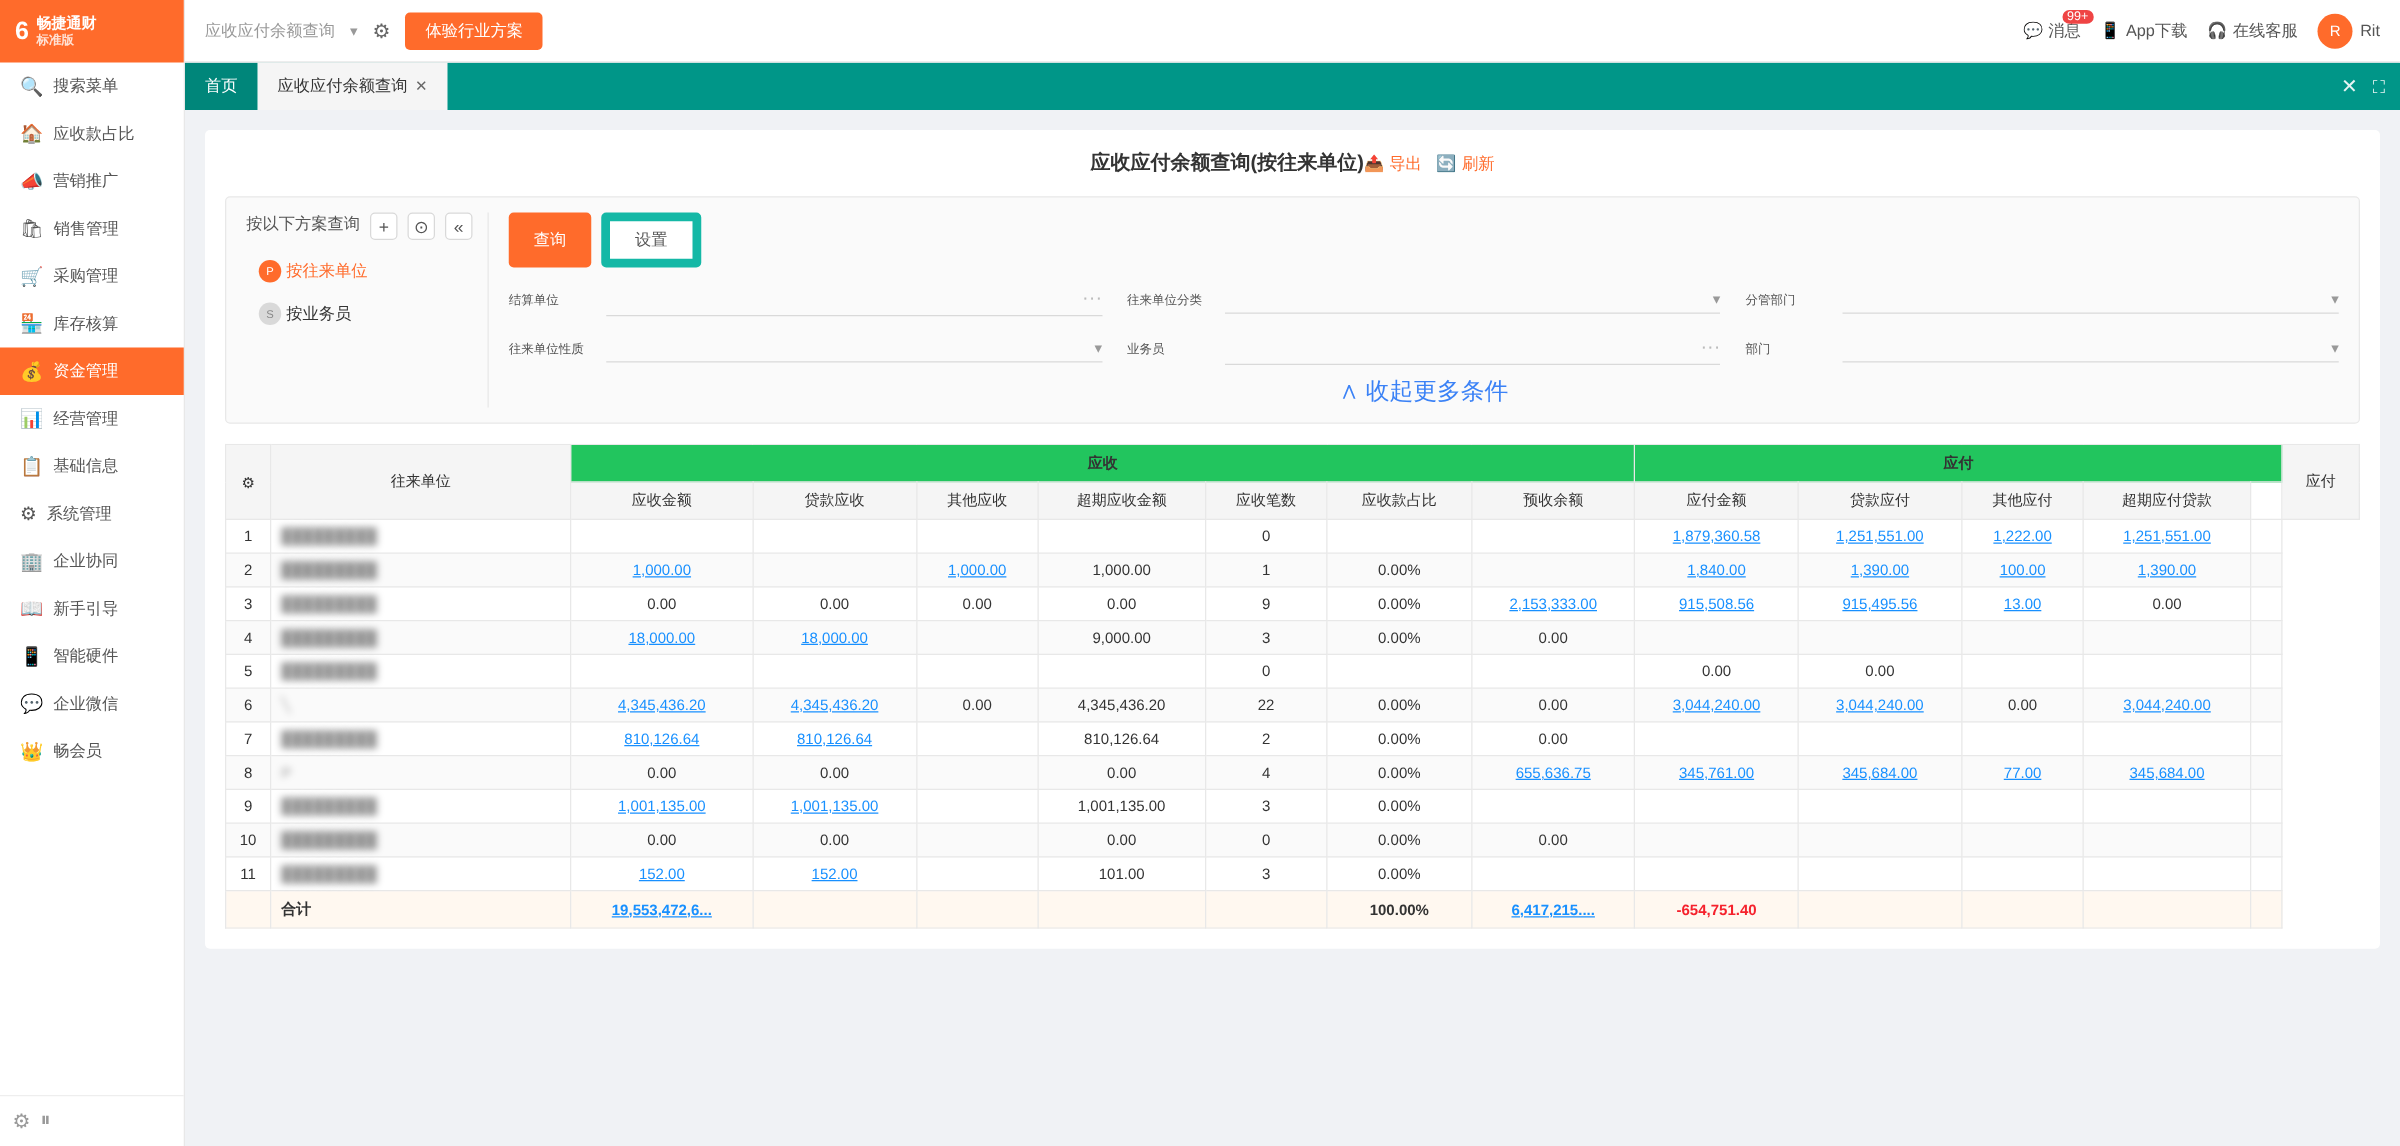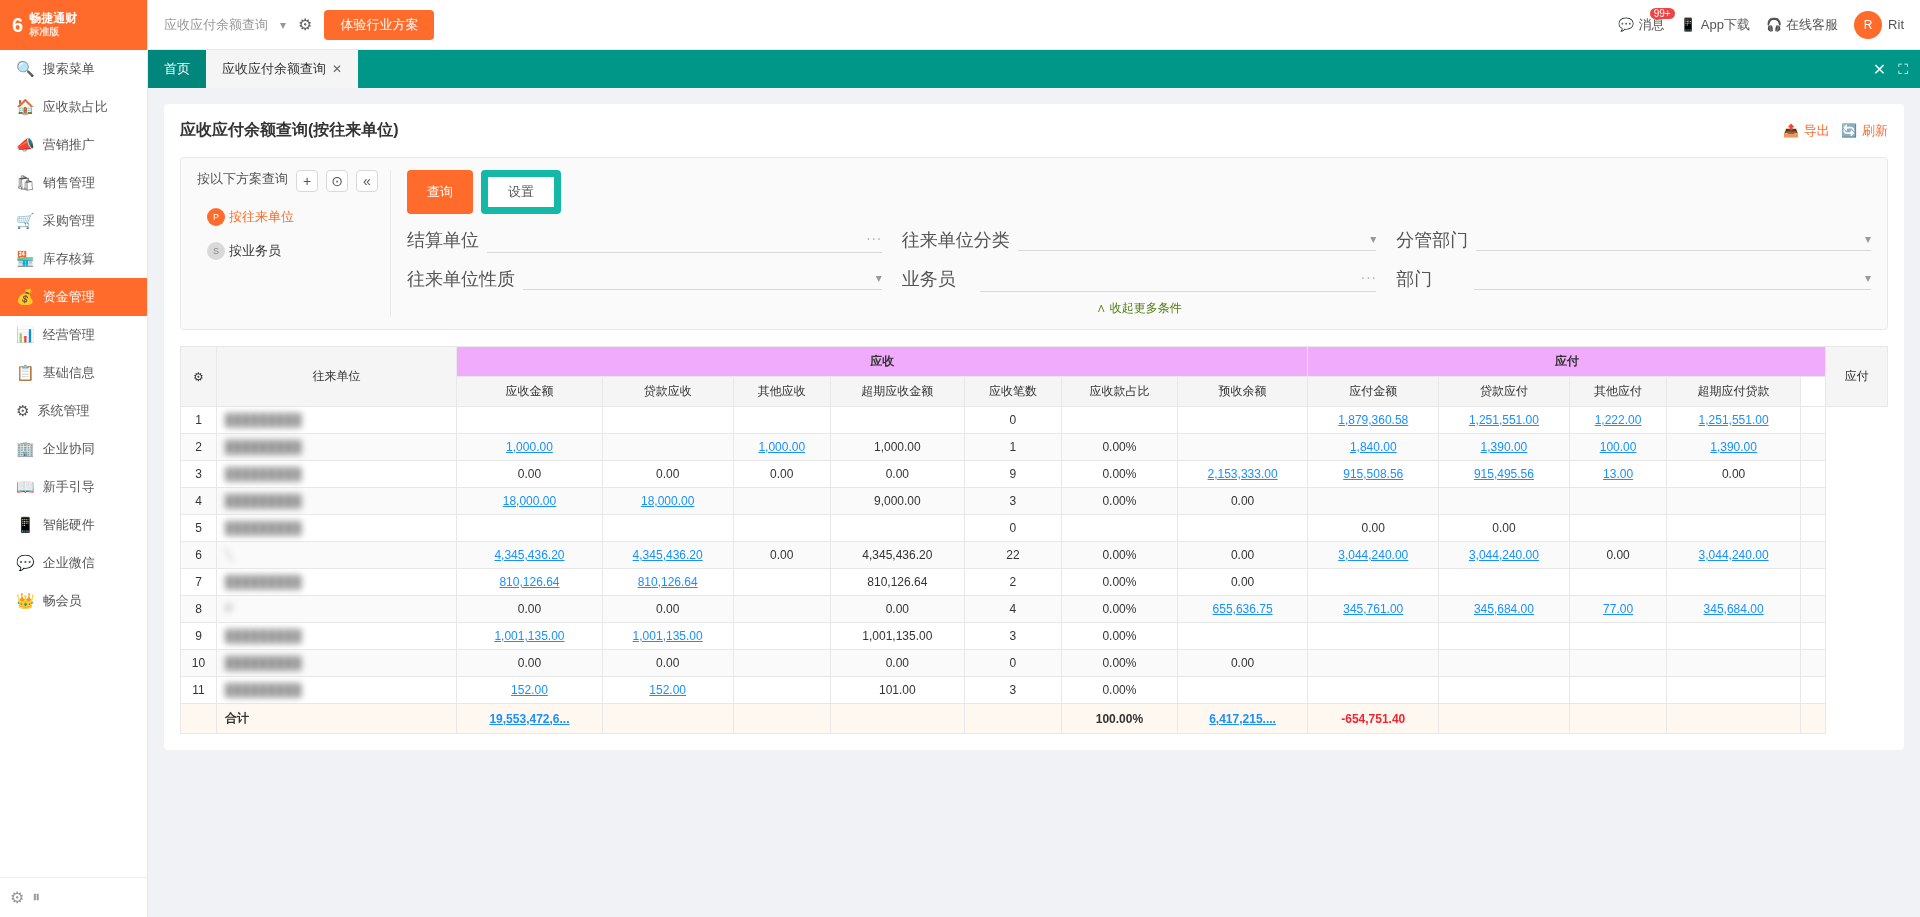--- a/index.html
+++ b/index.html
@@ -61,21 +61,21 @@
       background: #f0f2f5;
     }
 
     
     .page-container {
       background: #fff; border-radius: 4px; padding: 16px;
     }
 
     
     .page-title-bar {
-      display: flex; align-items: center; justify-content: space-between; margin-bottom: 16px;
+      display: flex; align-items: center; justify-content: center; margin-bottom: 16px;
     }
     .page-title { font-size: 16px; font-weight: bold; color: #333; }
     .title-actions { display: flex; gap: 12px; }
     .title-action-btn {
       display: flex; align-items: center; gap: 4px; color: #ff6b2b; cursor: pointer; font-size: 13px; border: none; background: none;
     }
 
     
     .search-area {
       border: 1px solid #e8e8e8; border-radius: 4px; padding: 12px 16px; margin-bottom: 16px;
@@ -96,56 +96,56 @@
     .search-option-item.active { color: #ff6b2b; }
     .search-option-icon { width: 18px; height: 18px; border-radius: 50%; background: #ff6b2b; color: #fff; display: flex; align-items: center; justify-content: center; font-size: 10px; }
     .search-option-icon.gray { background: #d9d9d9; }
 
     .filter-grid {
       display: grid; grid-template-columns: repeat(3, 1fr); gap: 12px 20px;
     }
     .filter-row {
       display: flex; align-items: center; gap: 8px;
     }
-    .filter-label { font-size: 18px; color: #555; white-space: nowrap; min-width: 70px; }
+    .filter-label { font-size: 10px; color: #555; white-space: nowrap; min-width: 70px; }
     .filter-input {
       flex: 1; border: none; border-bottom: 1px solid #d9d9d9; padding: 4px 0; font-size: 13px;
       background: transparent; outline: none; color: #333;
     }
     .filter-select {
       flex: 1; display: flex; align-items: center; justify-content: space-between;
       border-bottom: 1px solid #d9d9d9; padding: 4px 0; cursor: pointer; font-size: 13px; color: #333;
     }
     .filter-dots { color: #bbb; font-size: 16px; cursor: pointer; }
     .filter-chevron { color: #999; font-size: 12px; }
 
     .collapse-more {
       text-align: center; margin-top: 8px;
     }
-    .collapse-btn { color: #4d7c0f; cursor: pointer; font-size: 12px; border: none; background: none; }
+    .collapse-btn { color: #3b82f6; cursor: pointer; font-size: 19px; border: none; background: none; }
     .btn-query {
       background: #ff6b2b; color: #fff; border: none; padding: 6px 20px; border-radius: 4px; cursor: pointer; font-size: 13px;
     }
     .btn-setting {
       background: #fff; color: #555; border: 7px solid #14b8a6; padding: 6px 20px; border-radius: 4px; cursor: pointer; font-size: 13px;
     }
 
     
     .data-table-wrapper { overflow-x: auto; }
     .data-table {
       width: 100%; border-collapse: collapse; font-size: 12px;
     }
     .data-table th, .data-table td {
       border: 1px solid #e8e8e8; padding: 6px 8px; text-align: center; white-space: nowrap;
     }
     .data-table th {
       background: #f5f5f5; color: #333; font-weight: normal;
     }
     .data-table th.group-header {
-      background: #f0abfc; font-weight: bold;
+      background: #22c55e; font-weight: bold;
     }
     .data-table tbody tr:nth-child(even) { background: #fafafa; }
     .data-table td.link { color: #1890ff; text-decoration: underline; cursor: pointer; }
     .data-table td.text-left { text-align: left; }
 
     .table-footer-row td {
       background: #fff8f0 !important; font-weight: bold;
     }
     .blurred { color: transparent; text-shadow: 0 0 6px rgba(0,0,0,0.4); user-select: none; }
 

